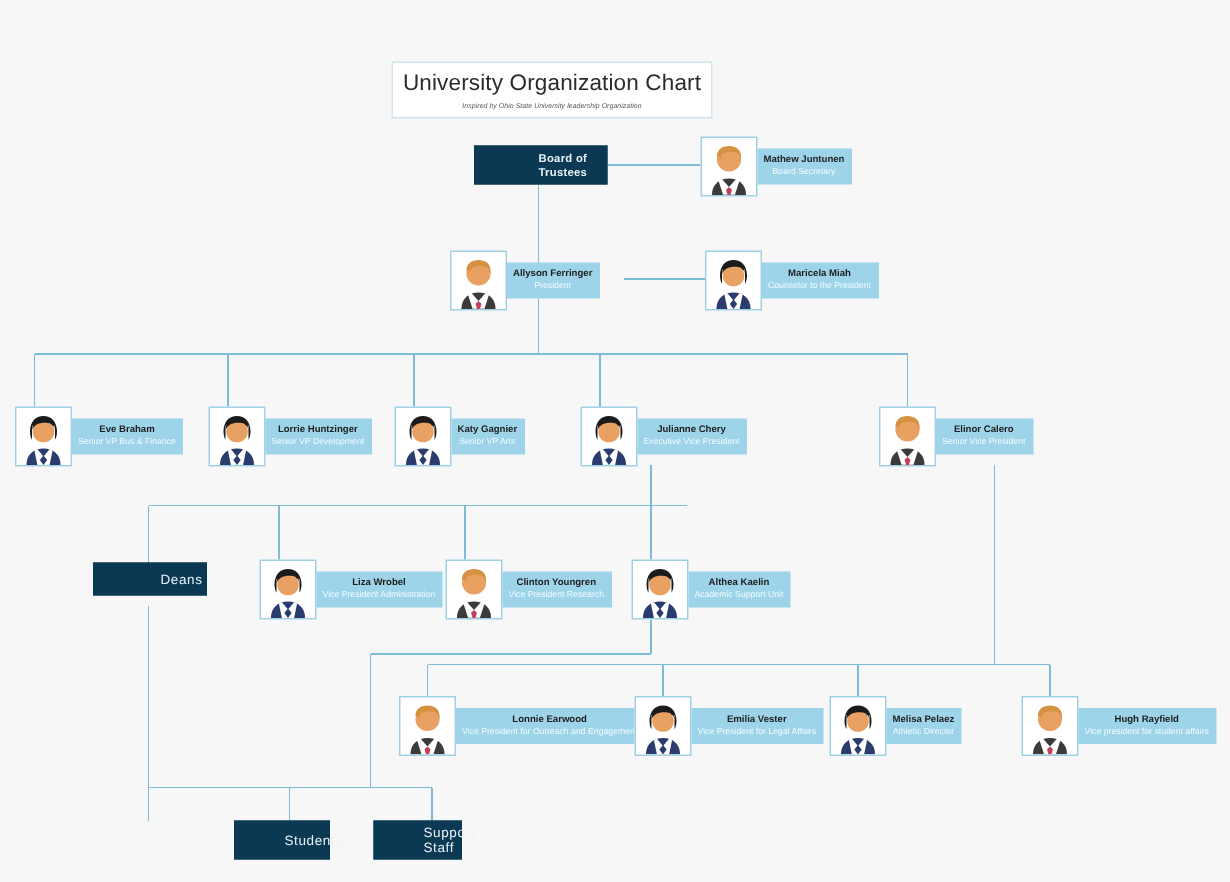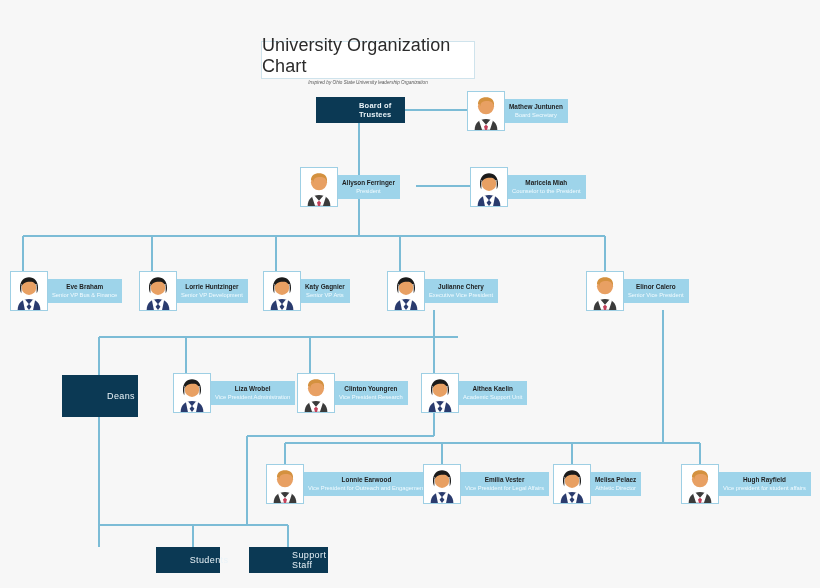--- a/index.html
+++ b/index.html
@@ -29,21 +29,21 @@
     width: 214px; height: 38px;
     background: #ffffff;
     border: 1px solid #cfe3ec;
     box-sizing: border-box;
     display: flex;
     flex-direction: column;
     align-items: center;
     justify-content: center;
   }
   .title-main {
-    font-size: 18px;
+    font-size: 15px;
     color: #2b2b2b;
     letter-spacing: .1px;
     line-height: 1.15;
   }
   .title-sub {
     font-size: 4.6px;
     font-style: italic;
     color: #555555;
     margin-top: 3px;
     letter-spacing: .05px;
@@ -170,30 +170,30 @@
 
   <div class="title-card">
     <div class="title-main">University Organization Chart</div>
     <div class="title-sub">Inspired by Ohio State University leadership Organization</div>
   </div>
 
   <div class="plain-node" style="left:316px; top:97px; width:89px; height:26px;">
     <span class="plain-label">Board of Trustees</span>
   </div>
 
-  <div class="plain-node big" style="left:62px; top:375px; width:76px; height:42px;">
+  <div class="plain-node big" style="left:62px; top:375px; width:76px; height:22px;">
     <span class="plain-label">Deans</span>
   </div>
 
 
   <div class="plain-node big" style="left:156px; top:547px; width:64px; height:26px;">
     <span class="plain-label">Students</span>
   </div>
 
-  <div class="plain-node big" style="left:249px; top:547px; width:79px; height:26px;">
+  <div class="plain-node big" style="left:249px; top:547px; width:59px; height:26px;">
     <span class="plain-label">Support Staff</span>
   </div>
 
   <div class="person" style="left:467px; top:91px;">
     <div class="photo">
       <svg viewBox="0 0 38 40">
           <rect width="38" height="40" fill="#fff"></rect>
           <circle cx="19" cy="15" r="8.5" fill="#e8a063"></circle>
           <path d="M10.5 13c0-5 3.5-7.5 8.5-7.5s8.5 2.5 8.5 7.5c0 .8-.2 1.6-.4 2.2-.3-3.4-1.6-4.6-3.6-5.2-2.6-.8-6.6-.6-9 .9-.9.6-1.4 2-1.6 4.3-.3-.6-.4-1.4-.4-2.2z" fill="#d4913f"></path>
           <path d="M7 40c0-7.5 5.4-11.5 12-11.5S31 32.5 31 40z" fill="#3b3b3b"></path>

